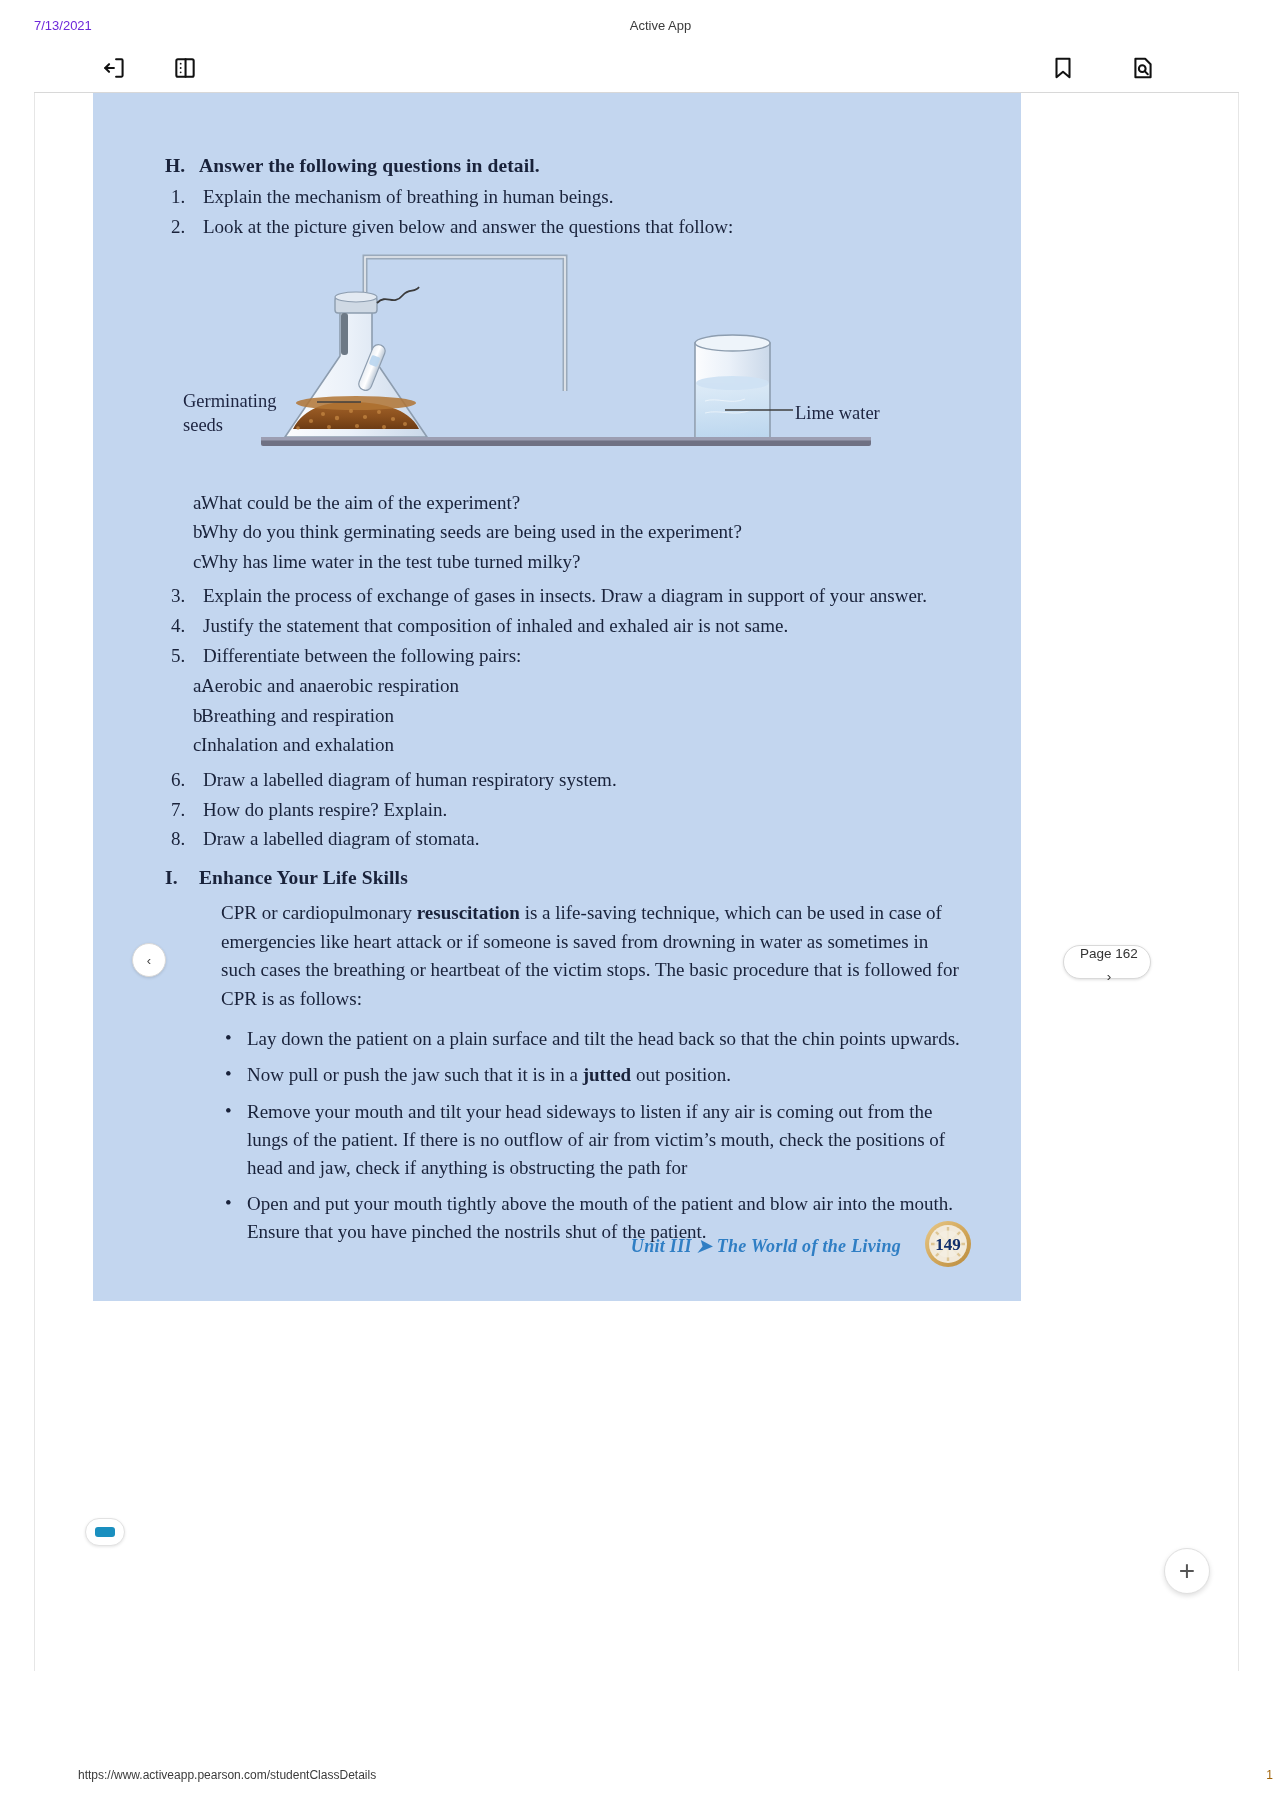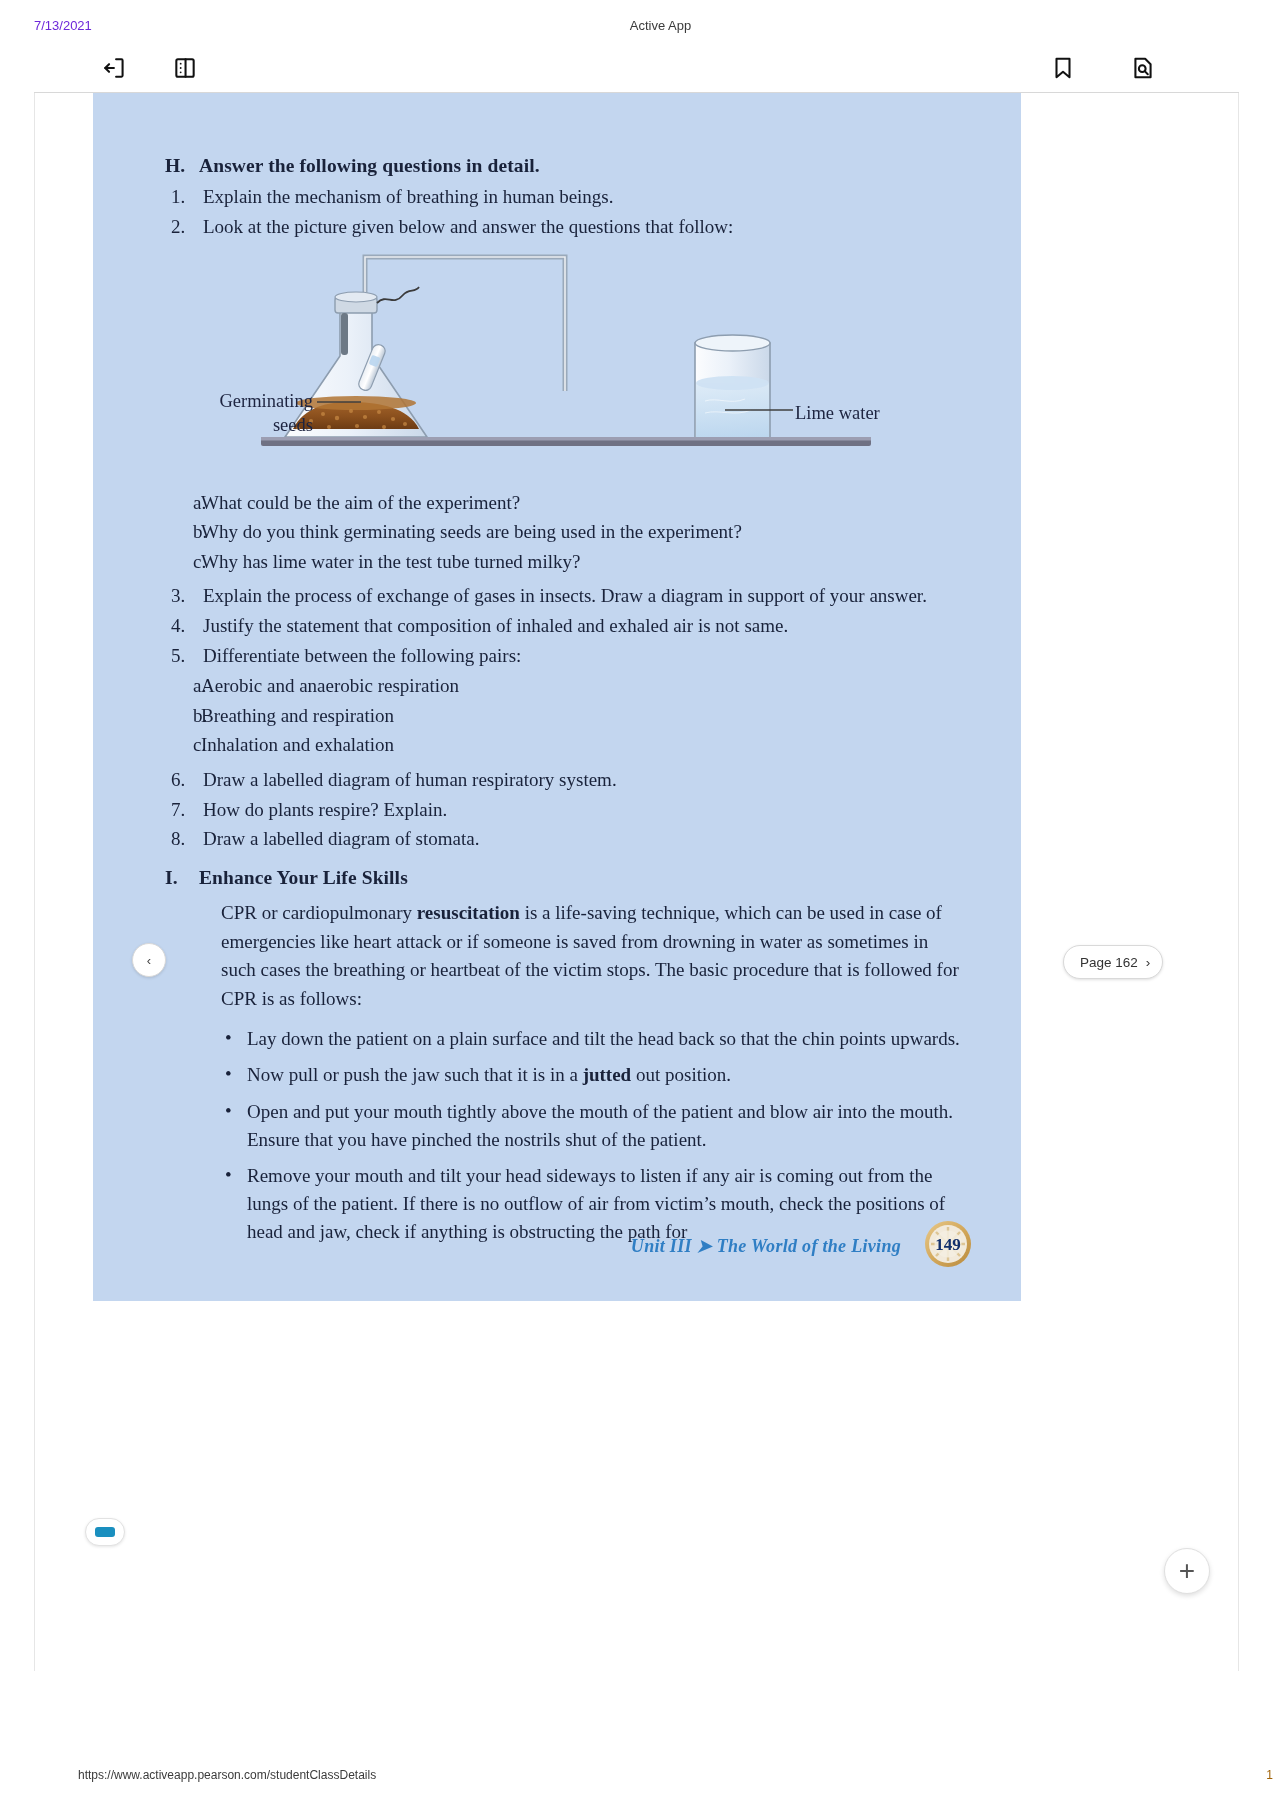--- a/index.html
+++ b/index.html
@@ -71,21 +71,21 @@
   ol.alpha-list > li {
     display:flex; align-items:baseline; font-size:19px; line-height:1.5; margin-bottom:1px;
   }
   .al-marker { width:36px; flex:none; padding-left:28px; }
 
   
   .figure { position:relative; height:216px; margin:10px 0 22px 0; }
   .fig-label {
     position:absolute; font-family:"Liberation Serif", serif; font-size:18.5px; color:#1d2440;
   }
-  .fig-label.left { left:18px; top:138px; width:130px; text-align:right; line-height:1.3; }
+  .fig-label.left { left:18px; top:138px; width:130px; line-height:1.3; }
   .fig-label.right { left:630px; top:152px; }
 
   
   .sec2 { margin-top:14px; }
   .para {
     font-size:19px; line-height:1.5; margin:10px 7px 0 56px; width:745px; text-align:left;
   }
   ul.bullets { list-style:none; margin:12px 0 0 56px; padding:0; width:745px; }
   ul.bullets > li {
     position:relative; padding-left:26px; font-size:19px; line-height:1.48; margin-bottom:8px;
@@ -108,21 +108,21 @@
   }
 
   
   .nav-pill {
     position:absolute; left:1028px; top:852px;
     background:#ffffff; border:1px solid #d9d9d9; border-radius:20px;
     height:34px; padding:0 12px 0 16px;
     display:flex; align-items:center; gap:8px;
     font-family:"Liberation Sans", sans-serif; font-size:13.5px; color:#333;
     box-shadow:0 1px 3px rgba(0,0,0,.13);
-    cursor:pointer; white-space:nowrap;
+    cursor:pointer; white-space:nowrap;flex-direction:column;
   }
   .nav-prev {
     position:absolute; left:97px; top:850px;
     width:34px; height:34px; border-radius:50%;
     background:#ffffff; border:1px solid #d9d9d9;
     display:flex; align-items:center; justify-content:center;
     box-shadow:0 1px 3px rgba(0,0,0,.13); cursor:pointer;
     font-size:13px; color:#444;
   }
 
@@ -365,24 +365,24 @@
       </div>
 
       <p class="para"><span>CPR or cardiopulmonary </span><b>resuscitation</b><span> is a life-saving technique, which can be used in case of emergencies like heart attack or if someone is saved from drowning in water as sometimes in such cases the breathing or heartbeat of the victim stops. The basic procedure that is followed for CPR is as follows:</span></p>
 
       <ul class="bullets">
         <li>
           <span>Lay down the patient on a plain surface and tilt the head back so that the chin points upwards.</span>
         </li>
         <li><span>Now pull or push the jaw such that it is in a </span><b>jutted</b><span> out position.</span></li>
         <li>
+          <span>Remove your mouth and tilt your head sideways to listen if any air is coming out from the lungs of the patient. If there is no outflow of air from victim’s mouth, check the positions of head and jaw, check if anything is obstructing the path for</span>
+        </li>
+        <li>
           <span>Open and put your mouth tightly above the mouth of the patient and blow air into the mouth. Ensure that you have pinched the nostrils shut of the patient.</span>
-        </li>
-        <li>
-          <span>Remove your mouth and tilt your head sideways to listen if any air is coming out from the lungs of the patient. If there is no outflow of air from victim’s mouth, check the positions of head and jaw, check if anything is obstructing the path for</span>
         </li>
       </ul>
     </div>
 
     <div class="book-footer">
       <div class="footer-text">Unit III ➤ The World of the Living</div>
       <div class="page-badge">
         <svg width="50" height="50" viewBox="0 0 50 50">
           <defs>
             <linearGradient id="goldg" x1="0" y1="0" x2="1" y2="1">

